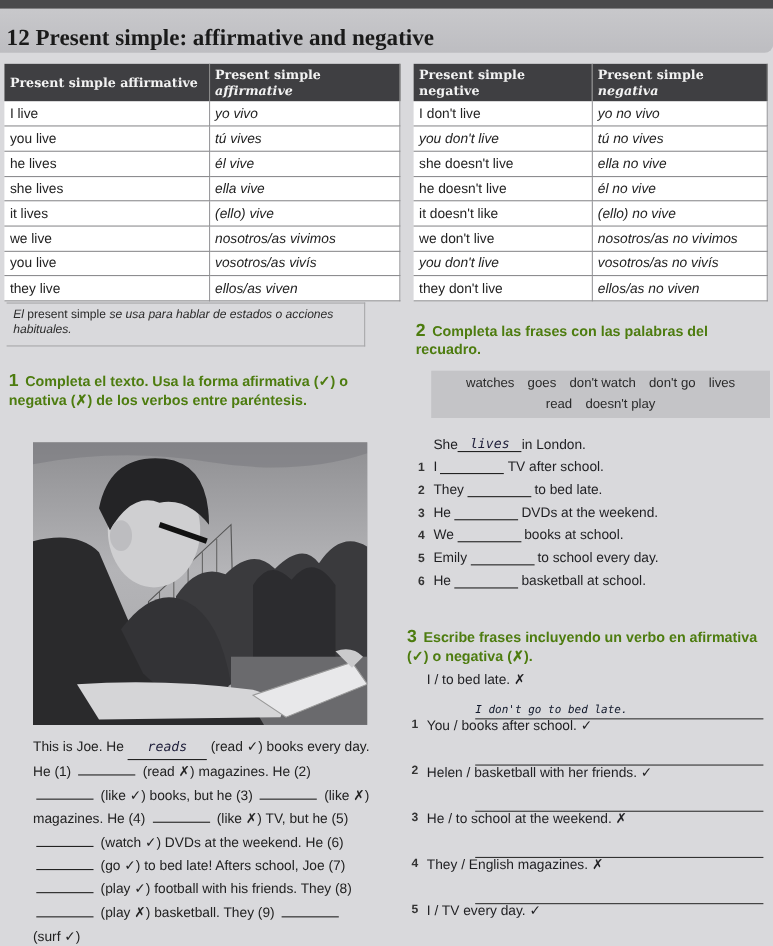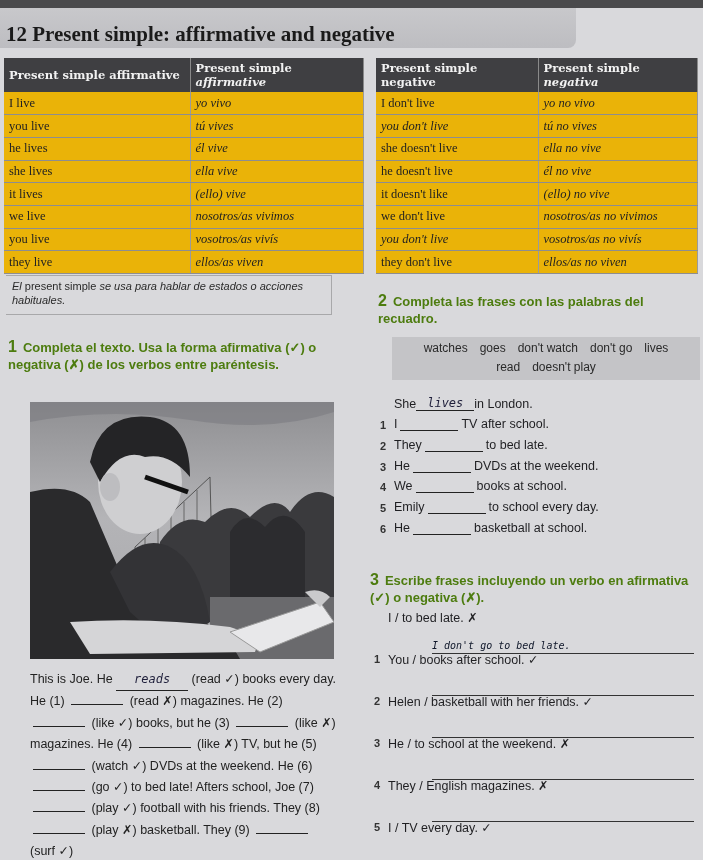--- a/index.html
+++ b/index.html
@@ -8,44 +8,44 @@
       background: #d9d9dc;
       font-family: "Liberation Sans", sans-serif;
       color: #1f1f22;
       position: relative;
     }
     .topband {
       position: absolute; left: 0; top: 0; width: 703px; height: 8px;
       background: #4a4a4c;
     }
     .title-bar {
-      position: absolute; left: 0; top: 8px; width: 576px; height: 40px;
+      position: absolute; left: 0; top: 8px; width: 703px; height: 40px;
       background: linear-gradient(#c8c8cb, #bdbdc1);
       border-radius: 0 0 8px 0;
       padding-left: 29px;
     }
     .title {
       position: absolute; left: 6px; top: 14px;
       font-family: "Liberation Serif", serif; font-weight: bold;
       font-size: 21px; color: #1a1a1a;
     }
     table.grammar {
       position: absolute; border-collapse: collapse;
-      font-size: 12.5px; background: #eab308;
+      font-size: 12.5px; background: #ffffff;
     }
     table.grammar th {
       background: #3f3f42; color: #f2f2f2;
       font-family: "DejaVu Serif", serif; font-weight: bold;
       font-size: 11.5px; text-align: left; padding: 3px 5px; height: 22px;
       border-right: 1px solid #8a8a8a;
     }
     table.grammar th .it { font-style: italic; font-weight: bold; }
     table.grammar td {
       height: 22.7px; padding: 1px 5px; border-bottom: 1px solid #8d8d90;
-      border-right: 1px solid #9a9a9d; color: #222; font-family: Liberation Serif, serif;
+      border-right: 1px solid #9a9a9d; color: #222;
     }
     table.grammar td.es { font-style: italic; border-radius: 11px; }
     table.grammar td.ital { font-style: italic; }
     #tbl-aff { left: 4px; top: 58px; width: 360px; }
     #tbl-neg { left: 376px; top: 58px; width: 322px; }
     #tbl-aff td:first-child { width: 186px; }
     #tbl-neg td:first-child { width: 162px; }
 
     .note {
       position: absolute; left: 6px; top: 275px; width: 326px; height: 40px;

